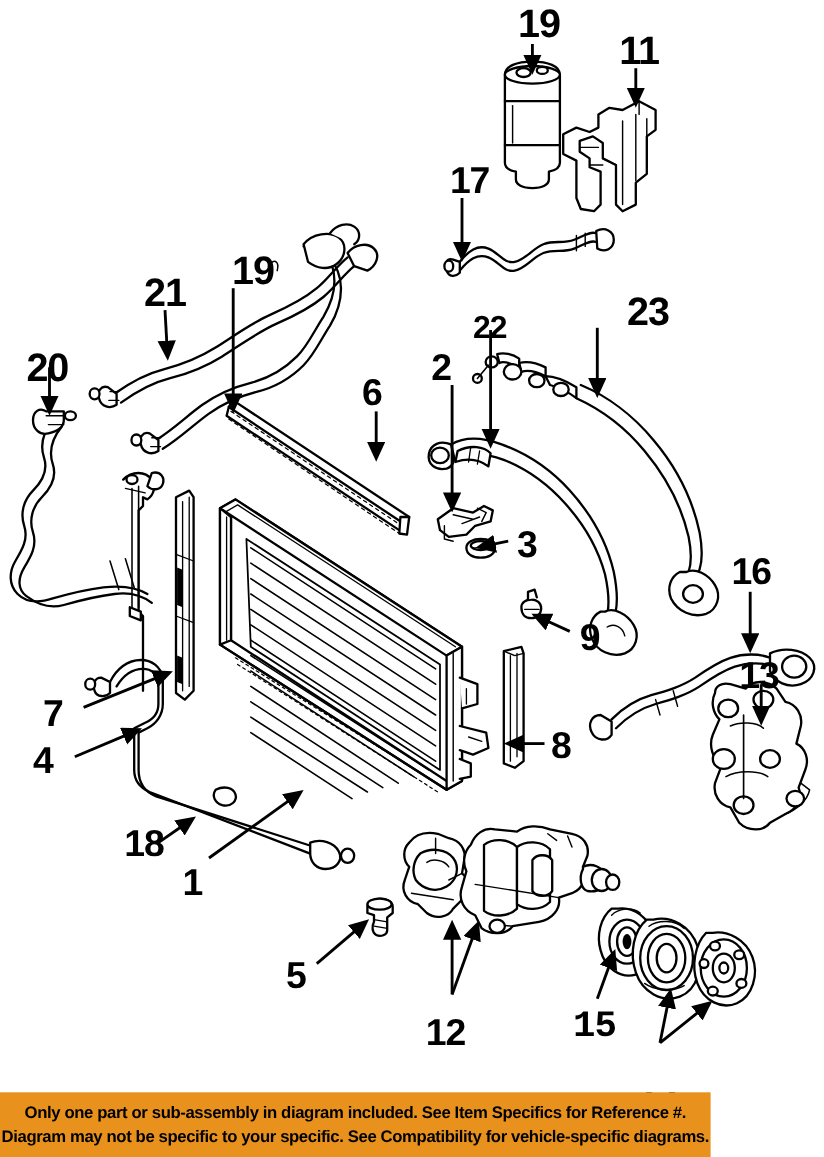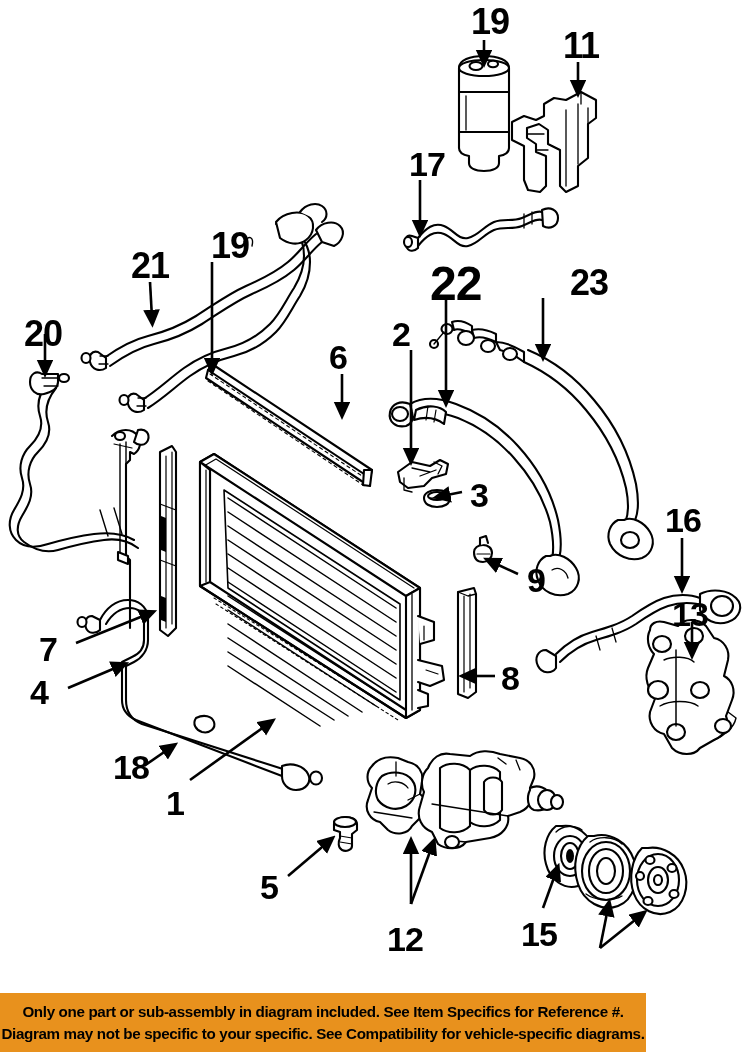--- a/index.html
+++ b/index.html
@@ -425,28 +425,28 @@
   <div class="callout-num" style="left:260px; top:870px; font-size:34px;">5</div>
   <div class="callout-num" style="left:329px; top:340px; font-size:34px;">6</div>
   <div class="callout-num" style="left:39px;  top:632px; font-size:34px;">7</div>
   <div class="callout-num" style="left:501px; top:661px; font-size:34px;">8</div>
   <div class="callout-num" style="left:527px; top:563px; font-size:34px;">9</div>
   <div class="callout-num" style="left:471px; top:4px;   font-size:36px;">19</div>
   <div class="callout-num" style="left:563px; top:28px;  font-size:36px;">11</div>
   <div class="callout-num" style="left:387px; top:922px; font-size:34px;">12</div>
   <div class="callout-num" style="left:672px; top:597px; font-size:34px;">13</div>
   <div class="callout-num" style="left:580px; top:966px; font-size:34px;margin-top:22px;">14</div>
-  <div class="callout-num" style="left:521px; top:917px; font-size:34px;">15</div>
+  <div class="callout-num" style="left:521px; top:917px; font-size:34px;font-family:Liberation Mono, monospace;">15</div>
   <div class="callout-num" style="left:665px; top:503px; font-size:34px;">16</div>
   <div class="callout-num" style="left:409px; top:147px; font-size:34px;">17</div>
   <div class="callout-num" style="left:113px; top:750px; font-size:34px;">18</div>
   <div class="callout-num" style="left:193px; top:228px; font-size:36px;margin-left:18px;">19</div>
   <div class="callout-num" style="left:24px;  top:316px; font-size:36px;">20</div>
   <div class="callout-num" style="left:131px; top:248px; font-size:36px;">21</div>
-  <div class="callout-num" style="left:430px; top:260px; font-size:48px;">22</div>
+  <div class="callout-num" style="left:430px; top:284px; font-size:29px;">22</div>
   <div class="callout-num" style="left:523px; top:265px; font-size:36px;margin-left:47px;">23</div>
 
   <div id="footer-banner">
     <div class="line">Only one part or sub-assembly in diagram included. See Item Specifics for Reference #.</div>
     <div class="line">Diagram may not be specific to your specific. See Compatibility for vehicle-specific diagrams.</div>
   </div>
 
 </div>
 
 </body></html>

